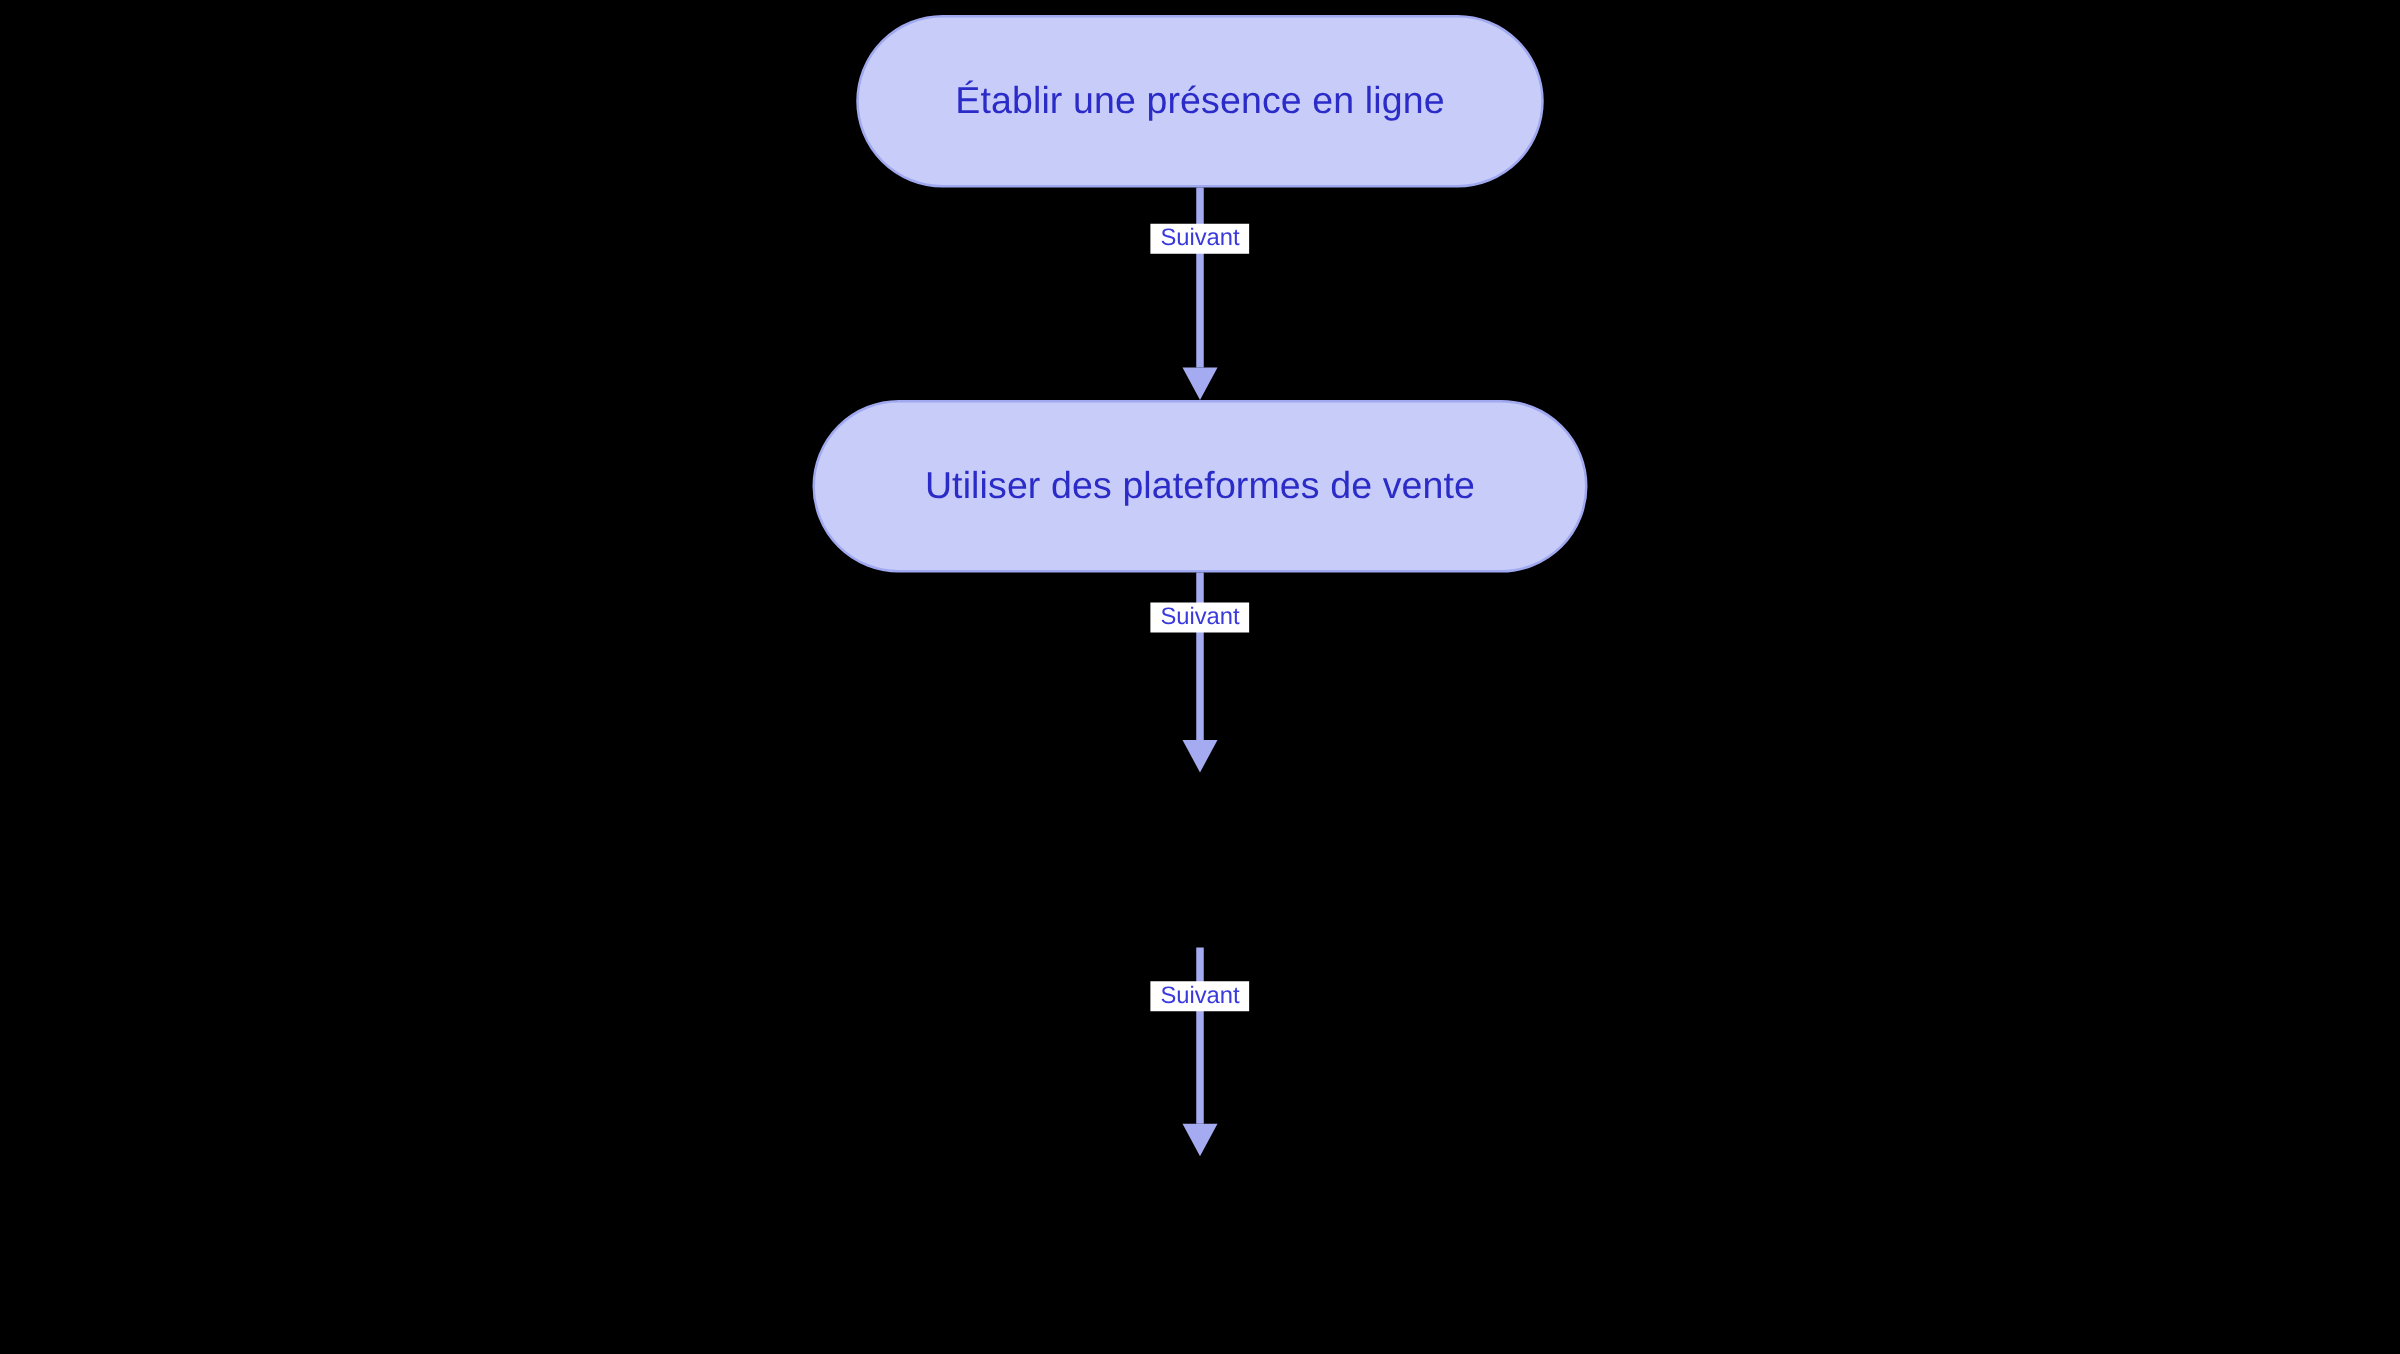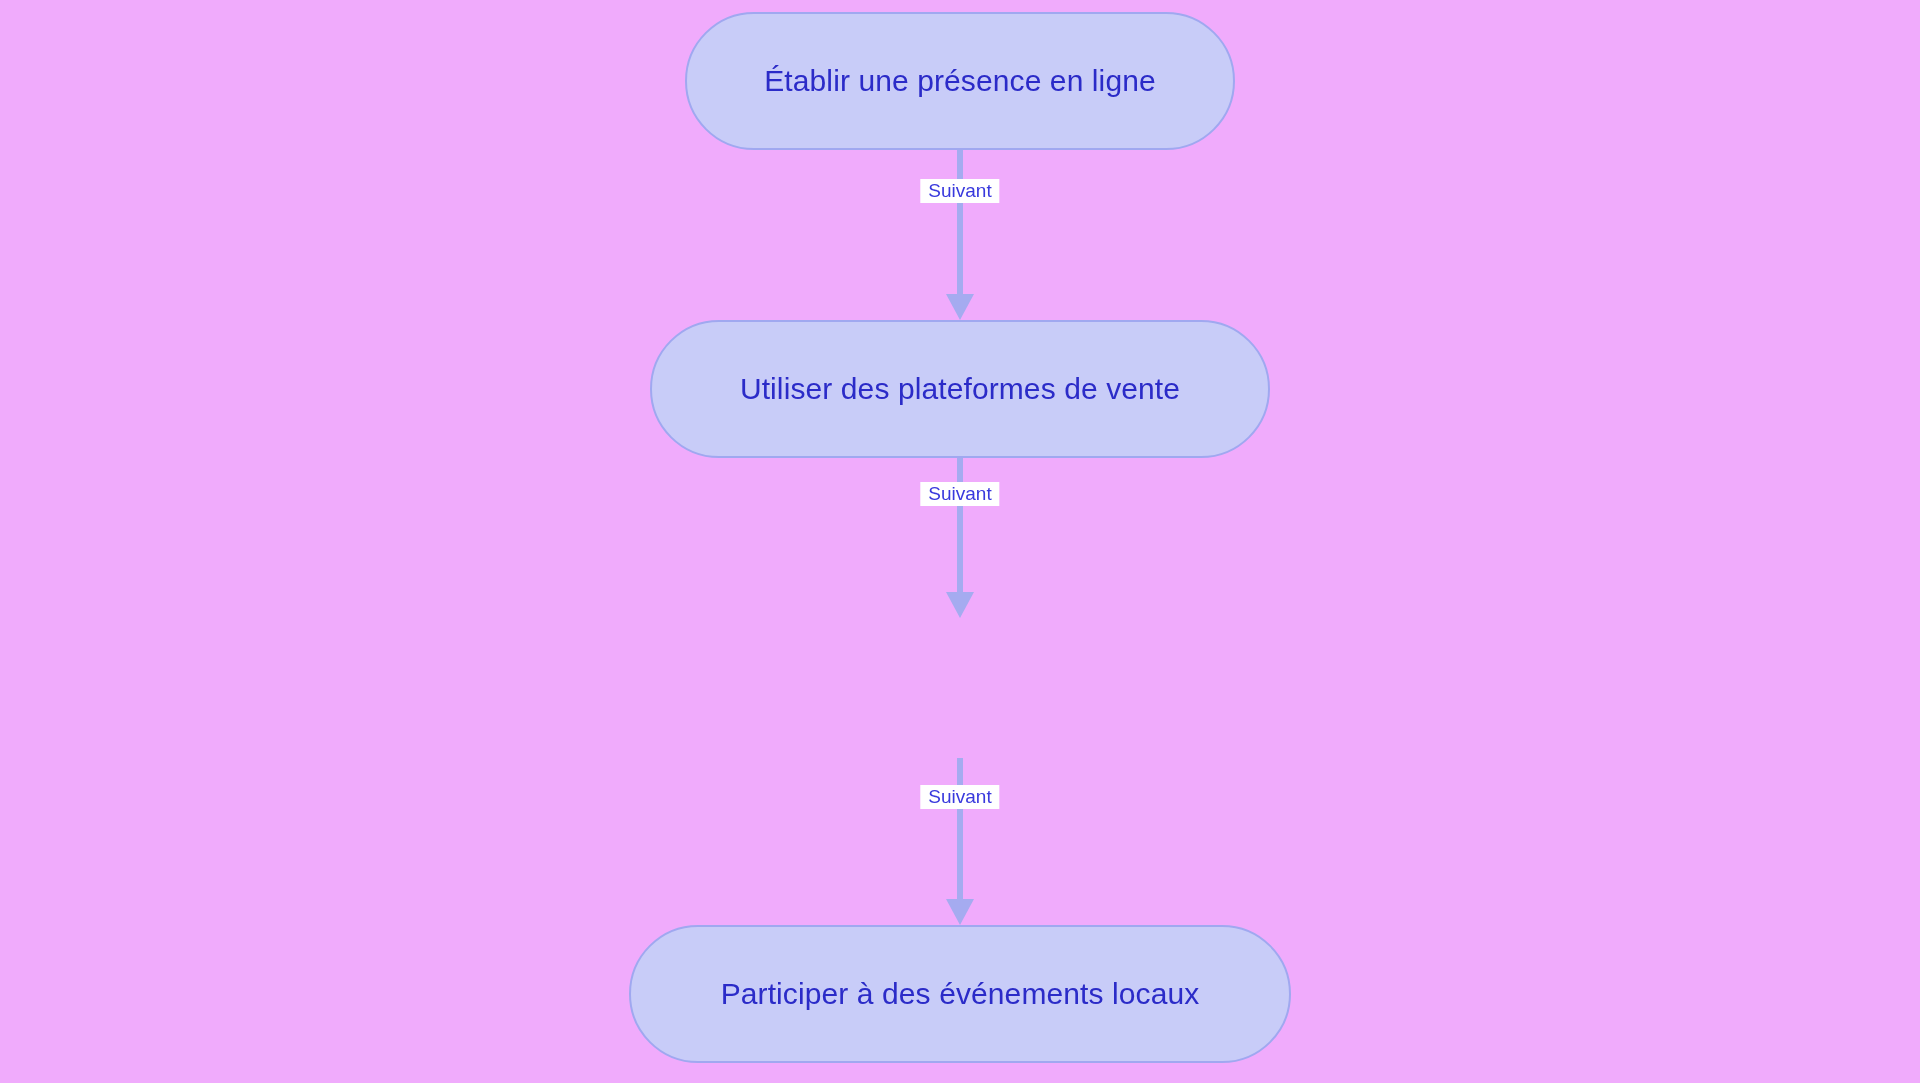--- a/index.html
+++ b/index.html
@@ -11,21 +11,21 @@
     width: 1920px;
     height: 1083px;
     overflow: hidden;
     font-family: "Liberation Sans", sans-serif;
   }
 
   #flowchart {
     position: relative;
     width: 1920px;
     height: 1083px;
-    background: #f0abfc;
+    background: #000000;
   }
 
   
   .node {
     position: absolute;
     left: 50%;
     transform: translateX(-50%);
     box-sizing: border-box;
     height: 138px;
     background: #c8ccf8;
@@ -131,17 +131,14 @@
     <div class="edge-label">Suivant</div>
   </div>
 
 
   <div class="edge" id="edge-2">
     <div class="edge-line"></div>
     <div class="edge-arrowhead"></div>
     <div class="edge-label">Suivant</div>
   </div>
 
-  <div class="node" id="node-3">
-    <span class="node-label">Participer à des événements locaux</span>
-  </div>
 
 </div>
 
 </body></html>

